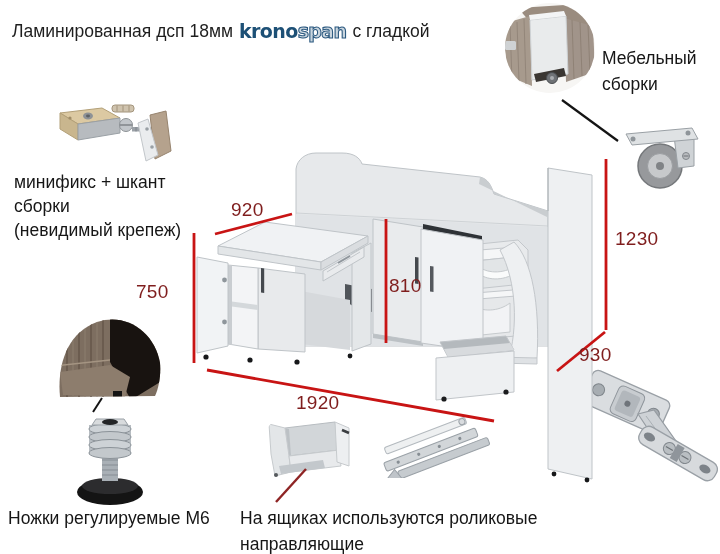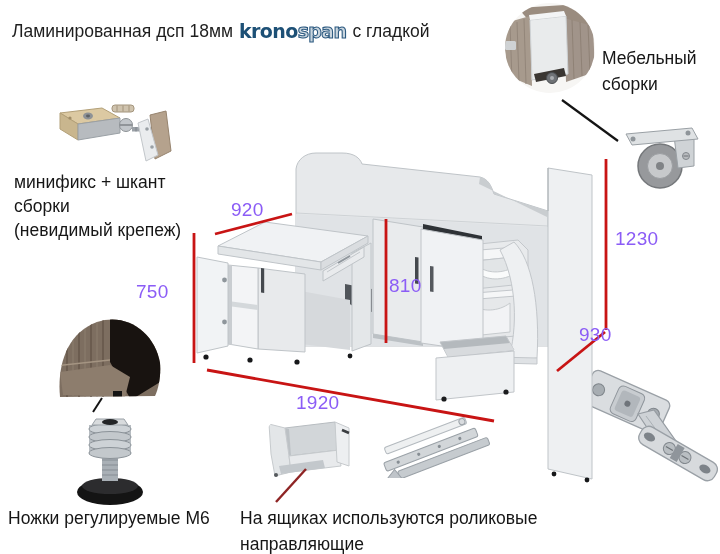--- a/index.html
+++ b/index.html
@@ -10,21 +10,21 @@
   .abs{position:absolute;}
   .note{font-size:17.5px;line-height:28px;color:#1e1e1e;}
   .note .ln{white-space:nowrap;}
   .logo{display:inline-block;font-family:"DejaVu Sans",sans-serif;font-weight:700;
         font-size:19px;letter-spacing:-0.6px;margin:0 6px;transform:translateY(1px);}
   .logo .k{color:#1d5076;}
   .logo .s{color:#c9d5de;-webkit-text-stroke:1.1px #2d5a80;}
   .label{font-size:17.5px;line-height:24px;color:#161616;}
   .label .ln{white-space:nowrap;}
   .lh26 .ln{line-height:26px;}
-  .dim{font-size:19px;color:#8b5cf6;white-space:nowrap;letter-spacing:0.3px;}
+  .dim{font-size:19px;color:#7f1d1d;white-space:nowrap;letter-spacing:0.3px;}
   svg{display:block;}
 </style>
 </head>
 <body>
 
 <div class="canvas">
 
   <svg class="abs" style="left:500px;top:2px" width="100" height="92" viewBox="0 0 100 92">
     <defs>
         <clipPath id="cpRoller">
@@ -300,16 +300,16 @@
   <div class="abs label lh26" style="left:240px;top:505px">
     <div class="ln">На ящиках используются роликовые</div>
     <div class="ln">направляющие</div>
   </div>
 
 
   <div class="abs dim" style="left:231px;top:199px">920</div>
   <div class="abs dim" style="left:136px;top:281px">750</div>
   <div class="abs dim" style="left:389px;top:275px">810</div>
   <div class="abs dim" style="left:615px;top:228px">1230</div>
-  <div class="abs dim" style="left:579px;top:324px">930</div>
+  <div class="abs dim" style="left:579px;top:344px">930</div>
   <div class="abs dim" style="left:296px;top:392px">1920</div>
 
 </div>
 
 </body></html>

